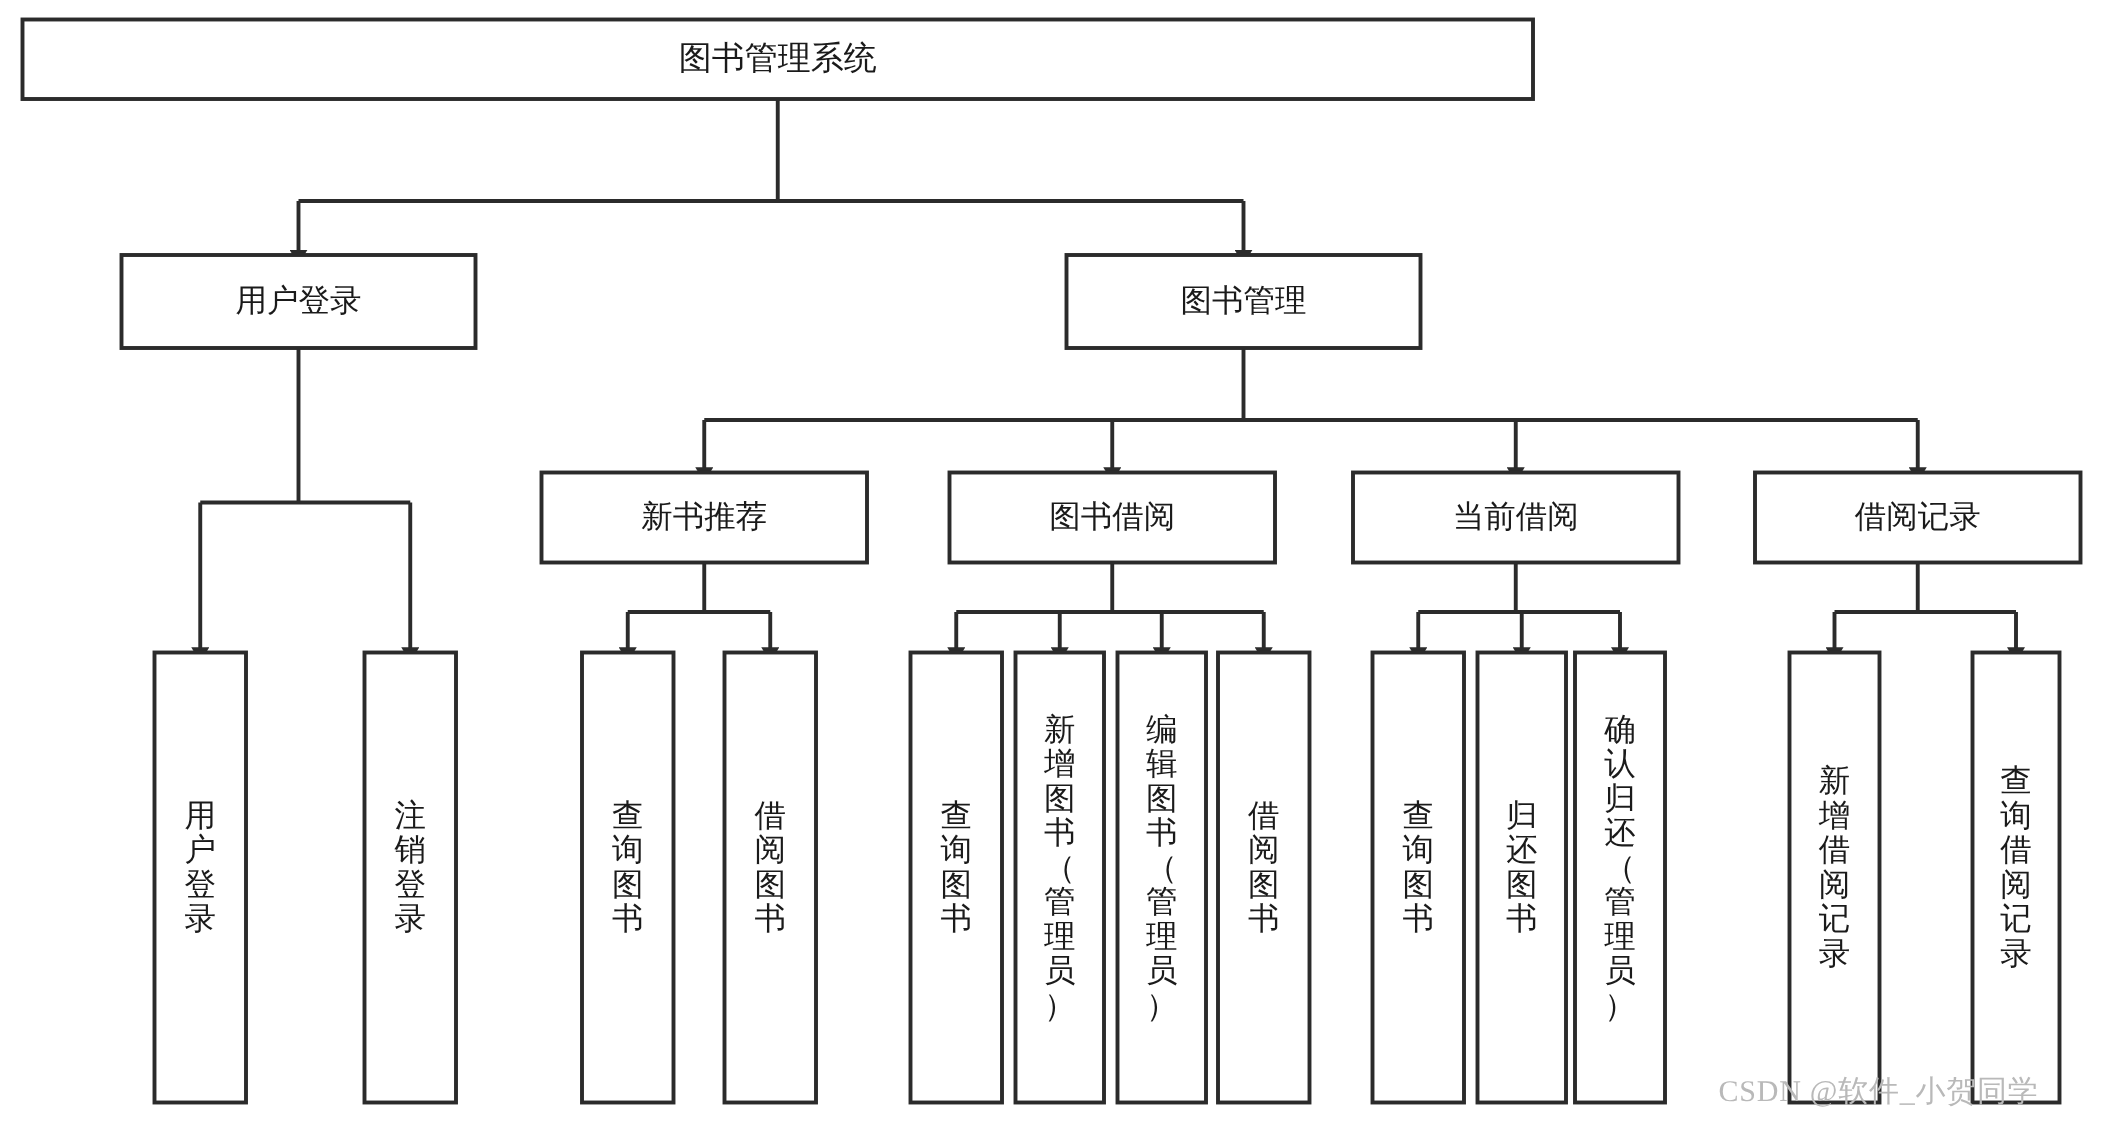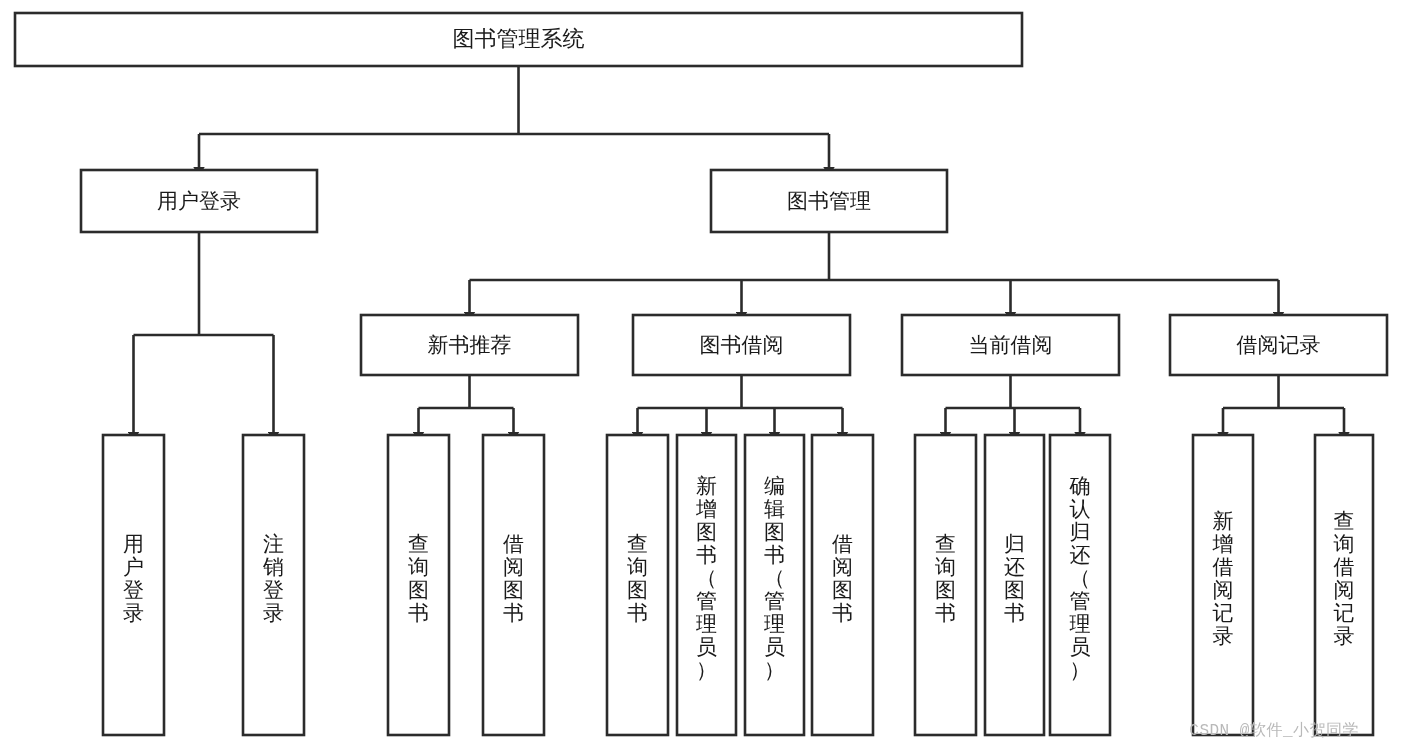--- a/index.html
+++ b/index.html
@@ -20,22 +20,22 @@
   .lvl0{font-size:22px;}
   .lvl1{font-size:21px;}
   .lvl2{font-size:21px;}
   .leaf-label{
     font-family:"Liberation Sans","DejaVu Sans",sans-serif;
     fill:#1a1a1a;font-size:21px;text-anchor:middle;
   }
   .watermark{
     position:absolute;
     right:12px;bottom:6px;
-    font-family:Liberation Mono, monospace;
-    font-size:16px;
+    font-family:Liberation Serif, serif;
+    font-size:20px;
     color:#b9b9b9;
     white-space:nowrap;
     letter-spacing:0.5px;
     margin-left:12px;
   }
 </style>
 </head>
 <body>
 
 <div id="diagram-root">

